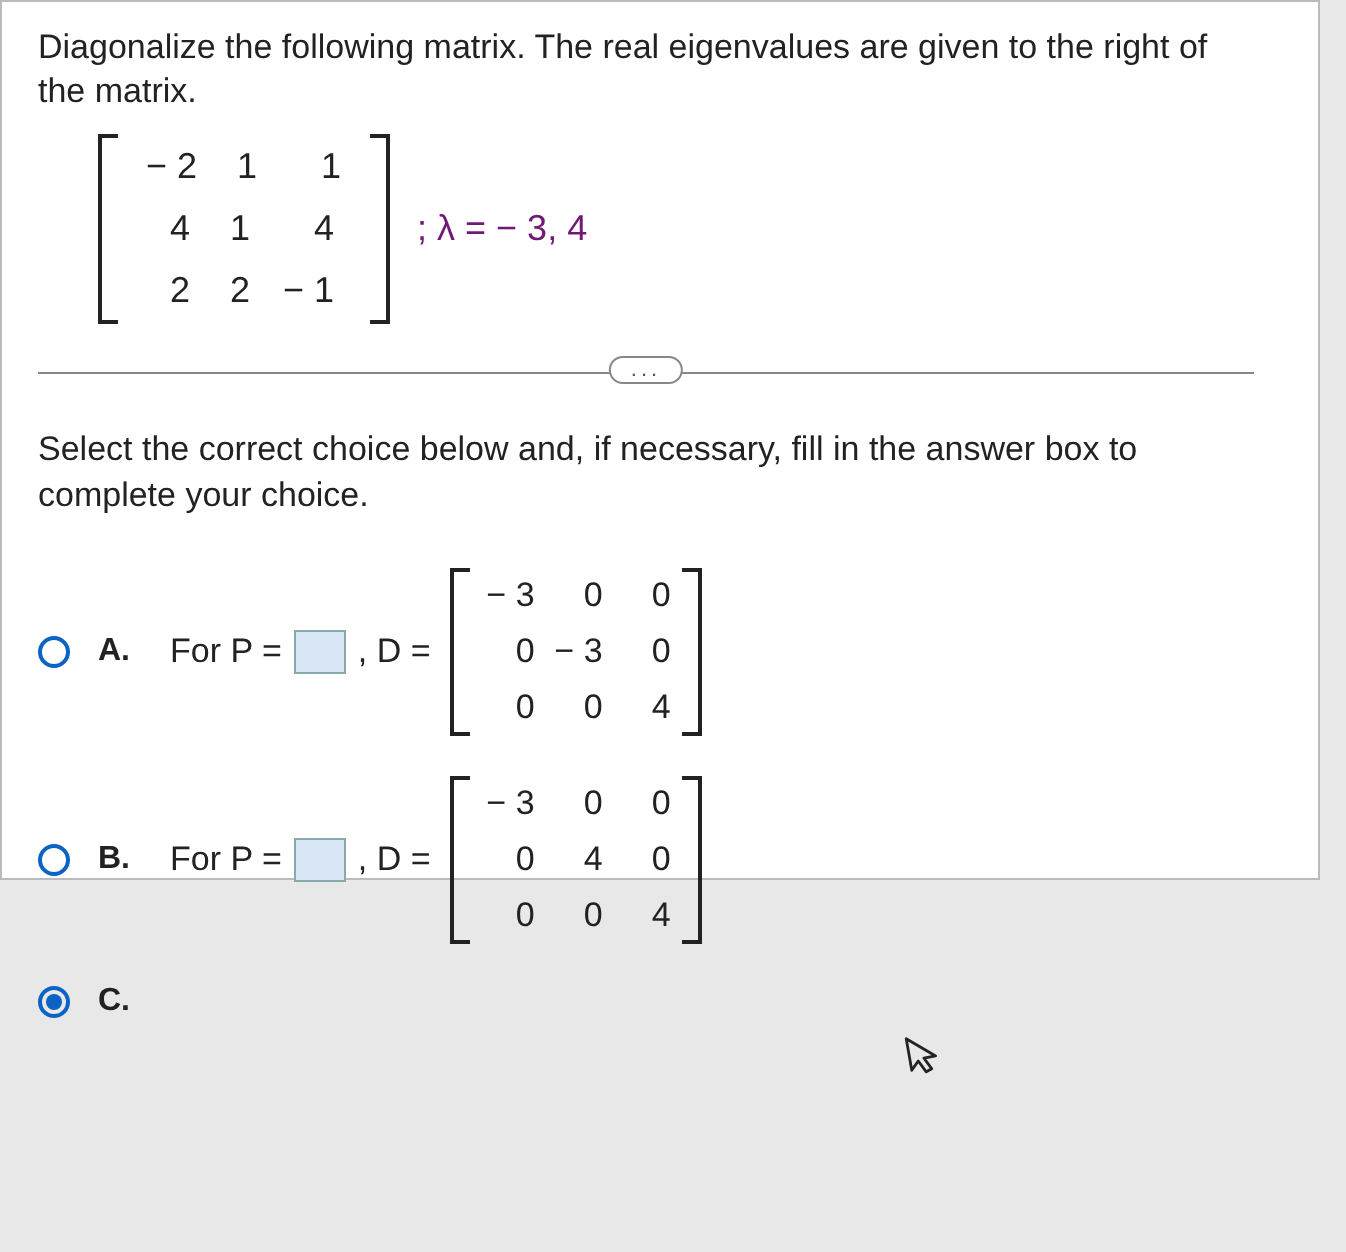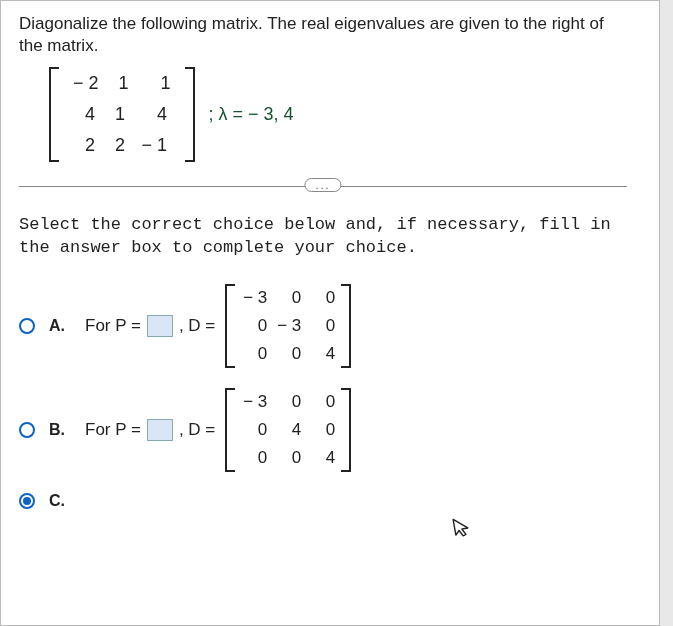--- a/index.html
+++ b/index.html
@@ -9,21 +9,21 @@
     width: 673px;
     height: 626px;
     overflow: hidden;
     position: relative;
   }
   .page {
     background: #fff;
     margin: 0;
     padding: 12px 32px 18px 18px;
     width: 660px;
-    height: 626px;
+    height: 440px;
     border: 1px solid #bbb;
     position: relative;
   }
   .question-text {
     font-size: 17px;
     color: #222;
     line-height: 1.3;
     margin-bottom: 10px;
   }
   .matrix-row {
@@ -48,21 +48,21 @@
   }
   .mrow {
     display: flex;
     gap: 8px;
     font-size: 18px;
     color: #222;
   }
   .mrow span { min-width: 22px; text-align: right; }
   .eig {
     font-size: 18px;
-    color: #14532d;
+    color: #701a75;
     margin-left: 6px;
   }
   .hr-wrap {
     position: relative;
     margin: 10px 0 18px 0;
     height: 20px;
   }
   .hr-line {
     border: none;
     border-top: 1px solid #888;
@@ -82,21 +82,20 @@
     font-size: 11px;
     color: #555;
     letter-spacing: 2px;
     cursor: pointer;
   }
   .instruct {
     font-size: 17px;
     color: #222;
     line-height: 1.35;
     margin-bottom: 24px;
-    font-family: Liberation Mono, monospace;
   }
   .choices { display: flex; flex-direction: column; gap: 20px; }
   .choice {
     display: flex;
     align-items: center;
     gap: 14px;
   }
   .radio {
     width: 16px; height: 16px;
     border: 2px solid #0b63c4;

